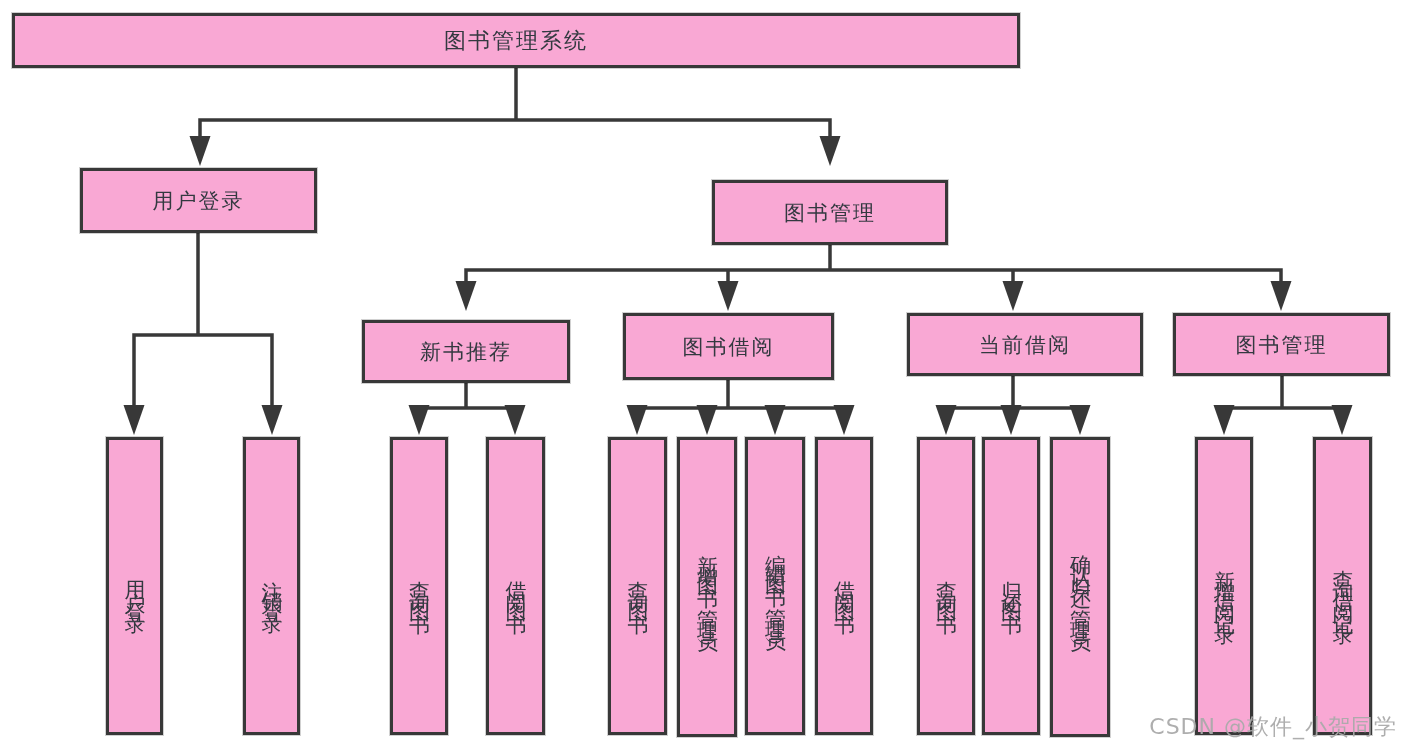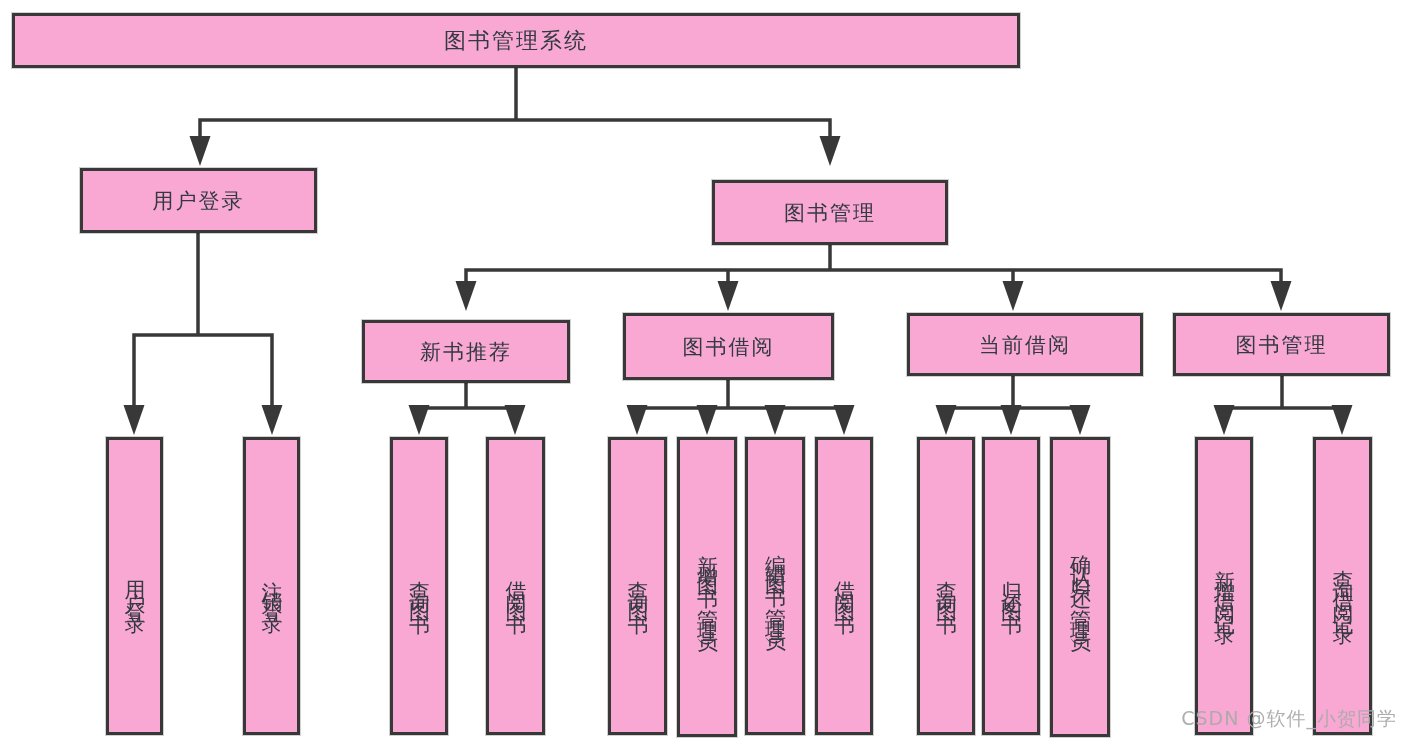--- a/index.html
+++ b/index.html
@@ -46,22 +46,22 @@
   .node.v span {
     writing-mode: vertical-rl;
     font-size: 21px;
     letter-spacing: 11px;
     line-height: 1;
     white-space: nowrap;
   }
   .watermark {
     position: absolute;
     right: 8px;
-    bottom: 15px;
-    font-size: 19px;
+    bottom: 5px;
+    font-size: 22px;
     color: rgba(170, 170, 170, 0.95);
     letter-spacing: 1px;
     white-space: nowrap;
     z-index: 5;
   }
 </style>
 </head>
 <body>
 
 <div class="stage">

